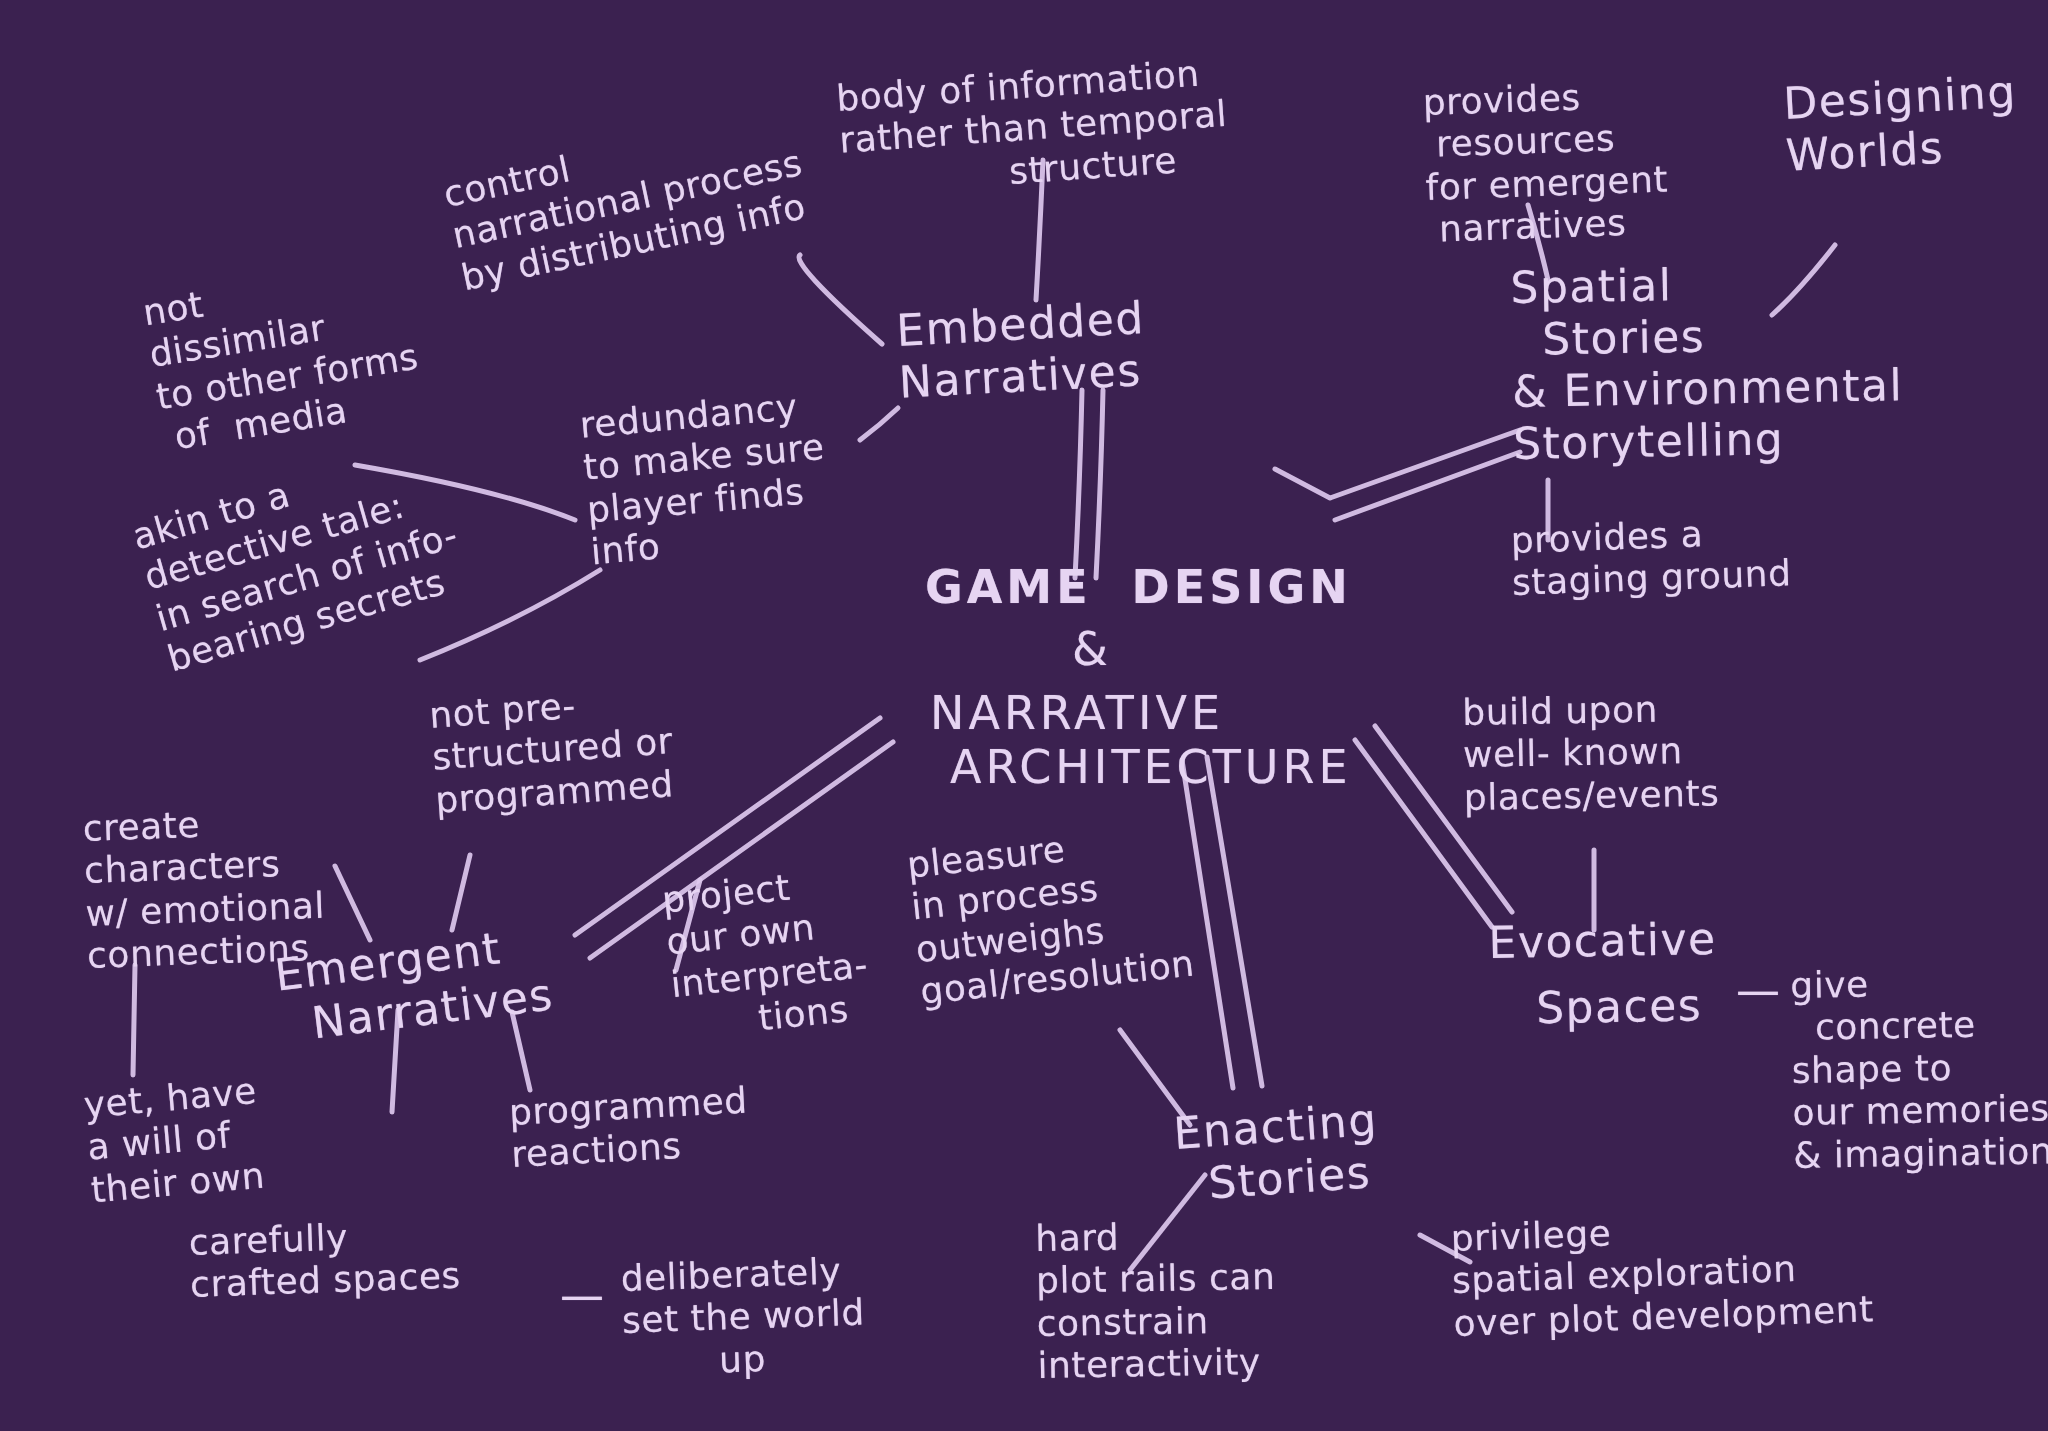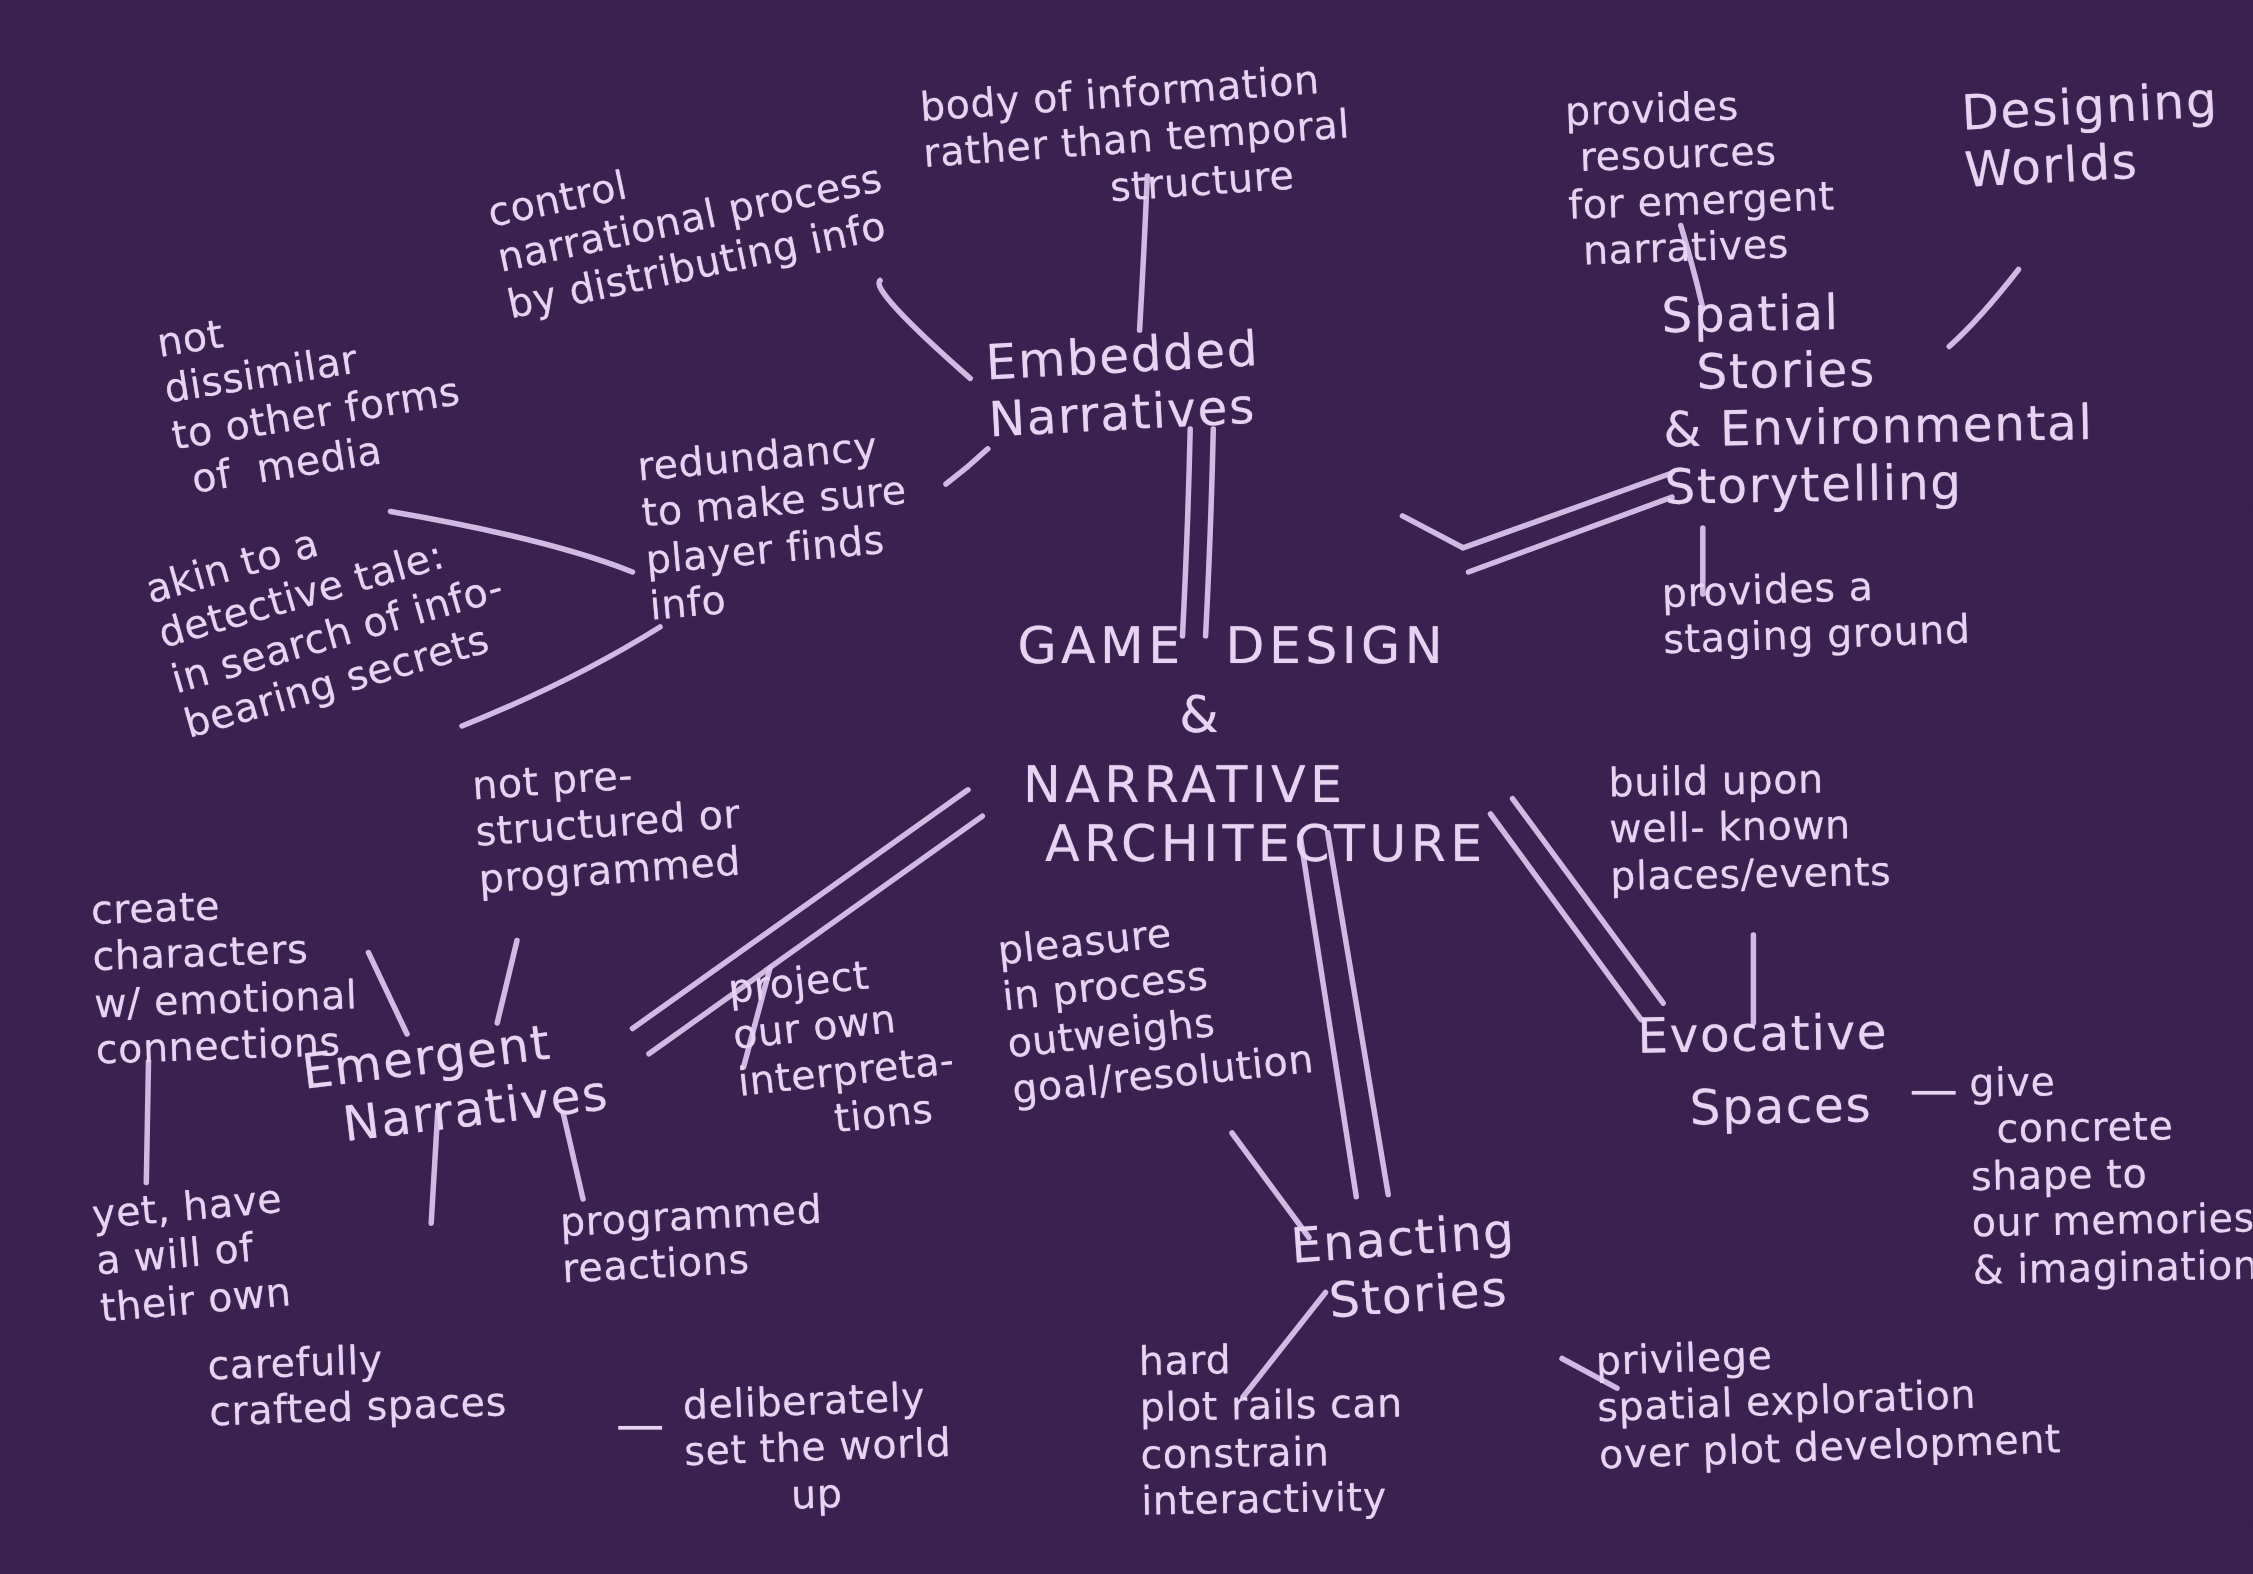--- a/index.html
+++ b/index.html
@@ -95,21 +95,21 @@
     <path d="M1207 757 L1262 1086"></path>
 
     <path d="M1130 1270 L1205 1175"></path>
 
     <path d="M1420 1235 L1470 1262"></path>
 
     <path d="M1120 1030 L1190 1125"></path>
 
   </svg>
 
-  <div class="node t-title" style="left:925px; top:560px;">GAME  DESIGN</div>
+  <div class="node t-title" style="left:925px; top:560px;font-weight:bold;">GAME  DESIGN</div>
   <div class="node t-title" style="left:1072px; top:622px;">&amp;</div>
   <div class="node t-title" style="left:930px; top:686px;">NARRATIVE</div>
   <div class="node t-title" style="left:950px; top:740px;">ARCHITECTURE</div>
 
   <div class="node t-major" style="left:895px; top:305px; transform:rotate(-3deg);">Embedded
 Narratives</div>
 
   <div class="node t-minor" style="left:835px; top:78px; transform:rotate(-4deg);">body of information
 rather than temporal
               structure</div>

